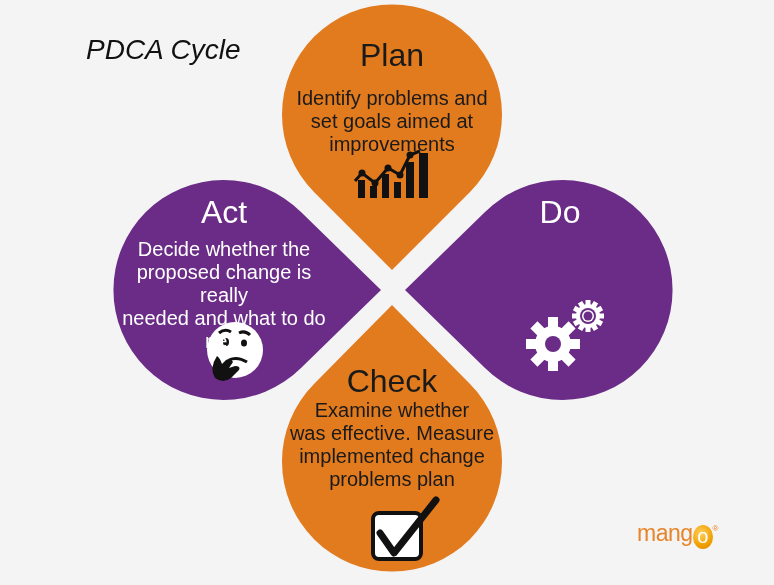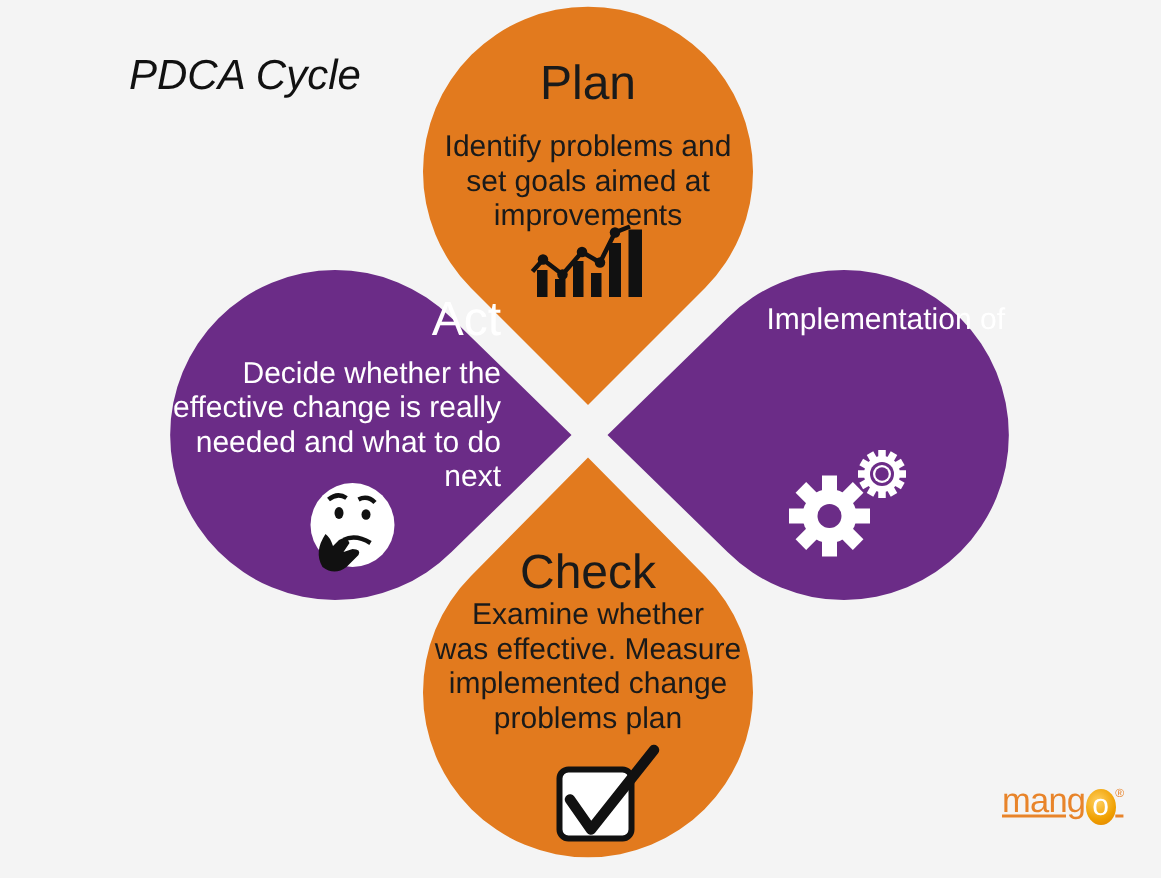--- a/index.html
+++ b/index.html
@@ -12,24 +12,24 @@
     position: absolute; left: 86px; top: 34px;
     font-size: 28px; font-style: italic; color: #111;
   }
   svg.shapes { position: absolute; left: 0; top: 0; }
   .label {
     position: absolute; text-align: center; width: 220px;
   }
   .head { font-size: 32px; line-height: 36px; }
   .desc { font-size: 20px; line-height: 23px; }
   .orange-text { color: #1a1a1a; }
-  .purple-text { color: #ffffff; text-align: right; }
+  .purple-text { color: #ffffff; }
   .logo {
-    position: absolute; left: 668px; top: 520px;
-    font-size: 23px; color: #E8842A; letter-spacing: -0.5px; text-decoration: underline;
+    position: absolute; left: 637px; top: 520px;
+    font-size: 23px; color: #E8842A; letter-spacing: -0.5px;
   }
   .logo .o {
     display: inline-block; width: 20px; height: 24px; border-radius: 50%;
     background: radial-gradient(circle at 40% 35%, #ffd060, #f0a000 60%, #e08000);
     color: #fff; text-align: center; line-height: 22px; font-size: 20px;
     vertical-align: -2px;
   }
   .logo .reg { font-size: 8px; color: #E8842A; vertical-align: 10px; }
 </style>
 </head>
@@ -121,28 +121,28 @@
     <div>Identify problems and</div>
     <div>set goals aimed at</div>
     <div>improvements</div>
   </div>
 </div>
 
 <div class="label purple-text" style="left:114px; top:194px; width:220px;">
   <div class="head">Act</div>
   <div class="desc" style="margin-top:8px;">
     <div>Decide whether the</div>
-    <div>effective change is really</div>
+    <div>proposed change is really</div>
     <div>needed and what to do next</div>
   </div>
 </div>
 
 <div class="label purple-text" style="left:450px; top:194px;">
+  <div class="head">Do</div>
   <div class="desc" style="margin-top:8px;">
-    <div>Implementation of</div>
   </div>
 </div>
 
 <div class="label orange-text" style="left:282px; top:363px;">
   <div class="head">Check</div>
   <div class="desc" style="margin-top:0px;">
     <div>Examine whether</div>
     <div>was effective. Measure</div>
     <div>implemented change</div>
     <div>problems plan</div>

